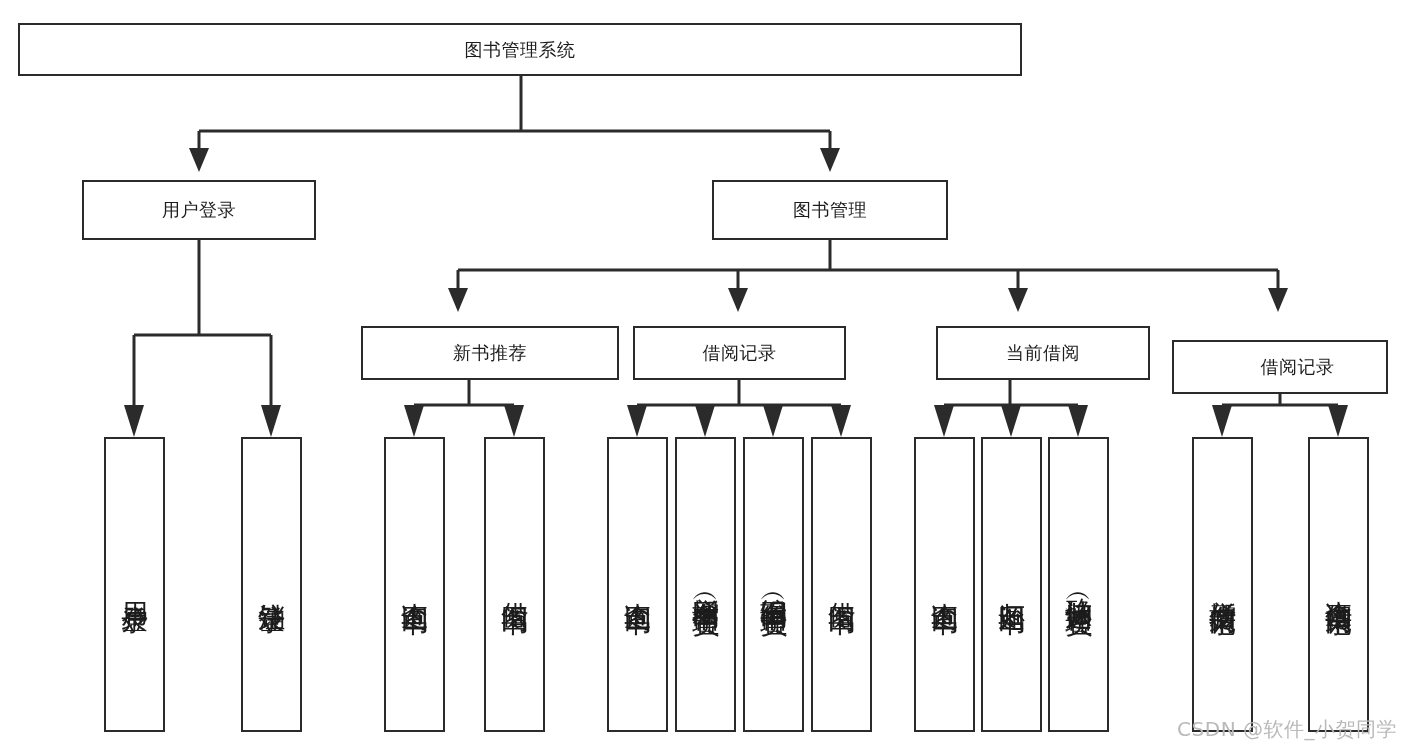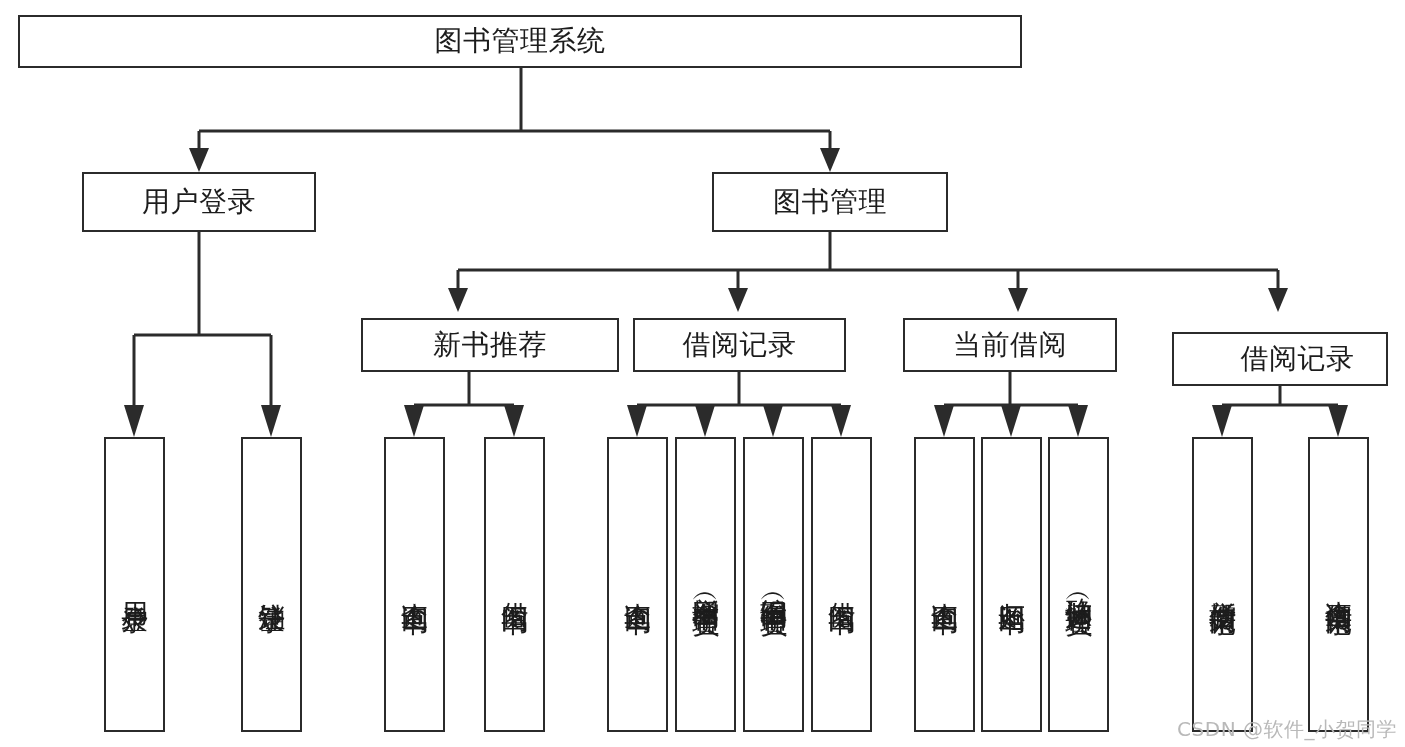--- a/index.html
+++ b/index.html
@@ -33,23 +33,24 @@
     position: absolute;
     box-sizing: border-box;
     background: #ffffff;
     border: 2px solid #2b2b2b;
     display: flex;
     align-items: center;
     justify-content: center;
     color: #1c1c1c;
   }
   .node.horiz {
-    font-size: 28px;
+    font-size: 18px;
     letter-spacing: 0.5px;
     line-height: 1.1;
+    margin-top: 8px;
   }
   .node.vert {
     writing-mode: vertical-rl;
     text-orientation: upright;
     font-size: 27px;
     line-height: 1.05;
     letter-spacing: 2px;
     padding-top: 6px;
     padding-bottom: 6px;
     align-items: center;
@@ -167,21 +168,21 @@
   <div class="node horiz" style="left:712px; top:172px; width:236px; height:60px;text-align:center;">
     <span>图书管理</span>
   </div>
 
   <div class="node horiz" style="left:361px; top:318px; width:258px; height:54px;">
     <span>新书推荐</span>
   </div>
   <div class="node horiz" style="left:633px; top:318px; width:213px; height:54px;">
     <span>借阅记录</span>
   </div>
-  <div class="node horiz" style="left:903px; top:318px; width:214px; height:54px;">
+  <div class="node horiz" style="left:936px; top:318px; width:214px; height:54px;">
     <span>当前借阅</span>
   </div>
   <div class="node horiz" style="left:1172px; top:332px; width:216px; height:54px;padding-left:35px;">
     <span>借阅记录</span>
   </div>
 
   <div class="node vert" style="left:104px; top:437px; width:61px; height:295px;">
     <span class="vlabel">用户登录</span>
   </div>
   <div class="node vert" style="left:241px; top:437px; width:61px; height:295px;">

